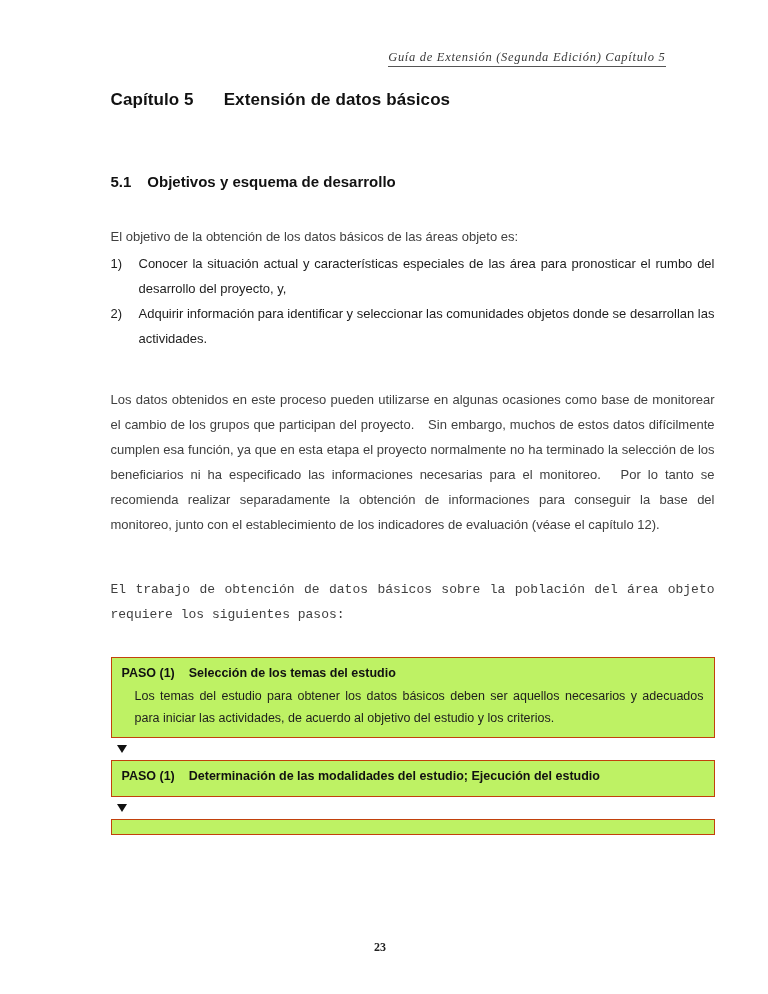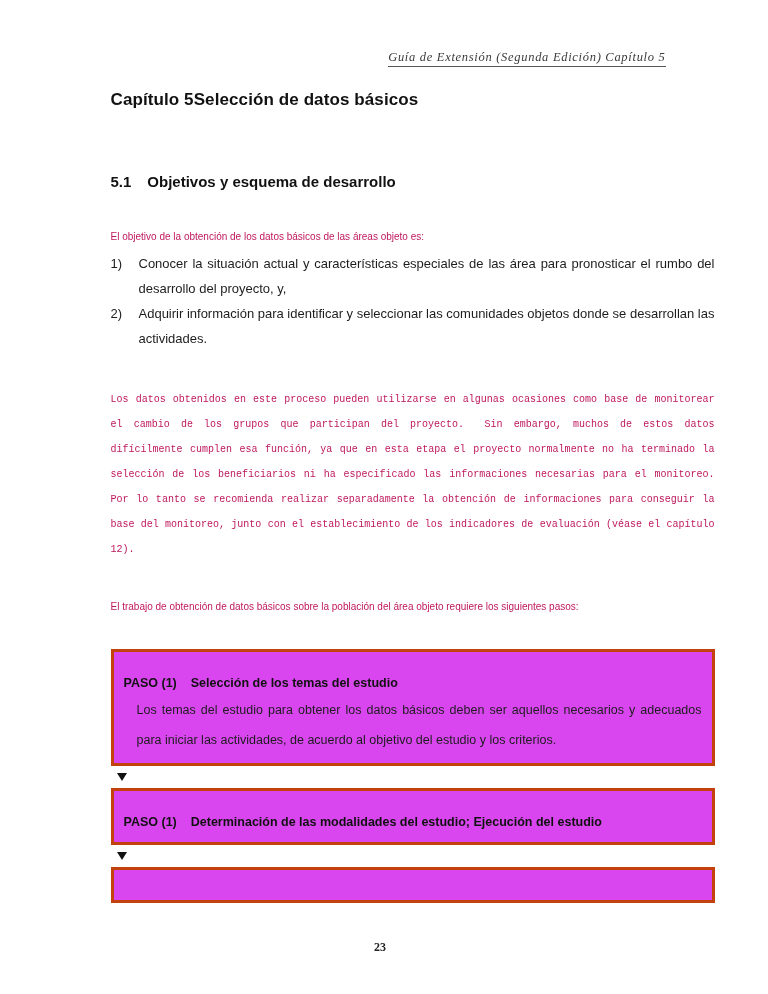--- a/index.html
+++ b/index.html
@@ -47,39 +47,39 @@
 
   .chapter-title {
     font-size: 17px;
     font-weight: bold;
     color: #111;
     letter-spacing: 0.1px;
     margin: 0 0 0 0;
     padding-top: 4px;
     white-space: nowrap;
   }
-  .chapter-title .ct-num { }
+  .chapter-title .ct-num { margin-right: 30px; }
 
   .section-heading {
     font-size: 15px;
     font-weight: bold;
     color: #111;
     margin: 63px 0 0 0;
   }
   .section-heading .sec-num { margin-right: 16px; }
 
   p.body-text {
-    font-size: 10px;
+    font-size: 13px;
     line-height: 25px;
     margin: 0;
     text-align: justify;
-    color: #be185d;
+    color: #404040;
   }
   p.lead { margin-top: 34px; }
-  p.block-gap { margin-top: 25px; font-family: Liberation Mono, monospace; }
+  p.block-gap { margin-top: 25px; }
 
   
   .num-list { margin: 0; padding: 0; }
   .num-item {
     position: relative;
     padding-left: 28px;
     font-size: 13px;
     line-height: 25px;
     text-align: justify;
     color: #1d1d1d;
@@ -92,37 +92,37 @@
   }
   .num-item.first { margin-top: 2px; }
 
   
   .no-stretch { text-align: left; }
 
   
   .steps { margin-top: 30px; }
 
   .step-box {
-    border: 3px solid #c2410c;
+    border: 1px solid #c2410c;
     box-sizing: border-box;
-    padding: 22px 10px 8px 10px;
-    background: #d946ef;
+    padding: 6px 10px 8px 10px;
+    background: #bef264;
   }
   .step-title {
     font-size: 12.5px;
     font-weight: bold;
     color: #111;
     line-height: 19px;
     margin-bottom: 2px;
     white-space: nowrap;
   }
   .step-title .step-label { margin-right: 14px; }
   .step-body {
     font-size: 12.5px;
-    line-height: 30px;
+    line-height: 22px;
     color: #1d1d1d;
     text-align: justify;
     padding-left: 13px;
   }
 
   .arrow-row {
     height: 22px;
     padding-left: 6px;
     display: flex;
     align-items: center;
@@ -151,21 +151,21 @@
 </head>
 <body>
 
 <div class="page">
 
   <div class="running-header">Guía de Extensión (Segunda Edición) Capítulo 5</div>
 
   <div class="content">
 
     <h1 class="chapter-title">
-      <span class="ct-num">Capítulo 5</span><span>Selección de datos básicos</span>
+      <span class="ct-num">Capítulo 5</span><span>Extensión de datos básicos</span>
     </h1>
 
     <h2 class="section-heading">
       <span class="sec-num">5.1</span><span>Objetivos y esquema de desarrollo</span>
     </h2>
 
     <p class="body-text lead no-stretch">El objetivo de la obtención de los datos básicos de las áreas objeto es:</p>
 
     <div class="num-list">
       <div class="num-item first">
@@ -173,21 +173,21 @@
         <span>Conocer la situación actual y características especiales de las área para pronosticar el rumbo del desarrollo del proyecto, y,</span>
       </div>
       <div class="num-item">
         <span class="marker">2)</span>
         <span>Adquirir información para identificar y seleccionar las comunidades objetos donde se desarrollan las actividades.</span>
       </div>
     </div>
 
     <p class="body-text block-gap" style="margin-top:36px;">Los datos obtenidos en este proceso pueden utilizarse en algunas ocasiones como base de monitorear el cambio de los grupos que participan del proyecto.　Sin embargo, muchos de estos datos difícilmente cumplen esa función, ya que en esta etapa el proyecto normalmente no ha terminado la selección de los beneficiarios ni ha especificado las informaciones necesarias para el monitoreo.　Por lo tanto se recomienda realizar separadamente la obtención de informaciones para conseguir la base del monitoreo, junto con el establecimiento de los indicadores de evaluación (véase el capítulo 12).</p>
 
-    <p class="body-text" style="margin-top:32px;">El trabajo de obtención de datos básicos sobre la población del área objeto requiere los siguientes pasos:</p>
+    <p class="body-text" style="margin-top:40px;font-family:Liberation Mono, monospace;">El trabajo de obtención de datos básicos sobre la población del área objeto requiere los siguientes pasos:</p>
 
     <div class="steps">
 
       <div class="step-box">
         <div class="step-title">
           <span class="step-label">PASO (1)</span><span>Selección de los temas del estudio</span>
         </div>
         <div class="step-body">Los temas del estudio para obtener los datos básicos deben ser aquellos necesarios y adecuados para iniciar las actividades, de acuerdo al objetivo del estudio y los criterios.</div>
       </div>
 

